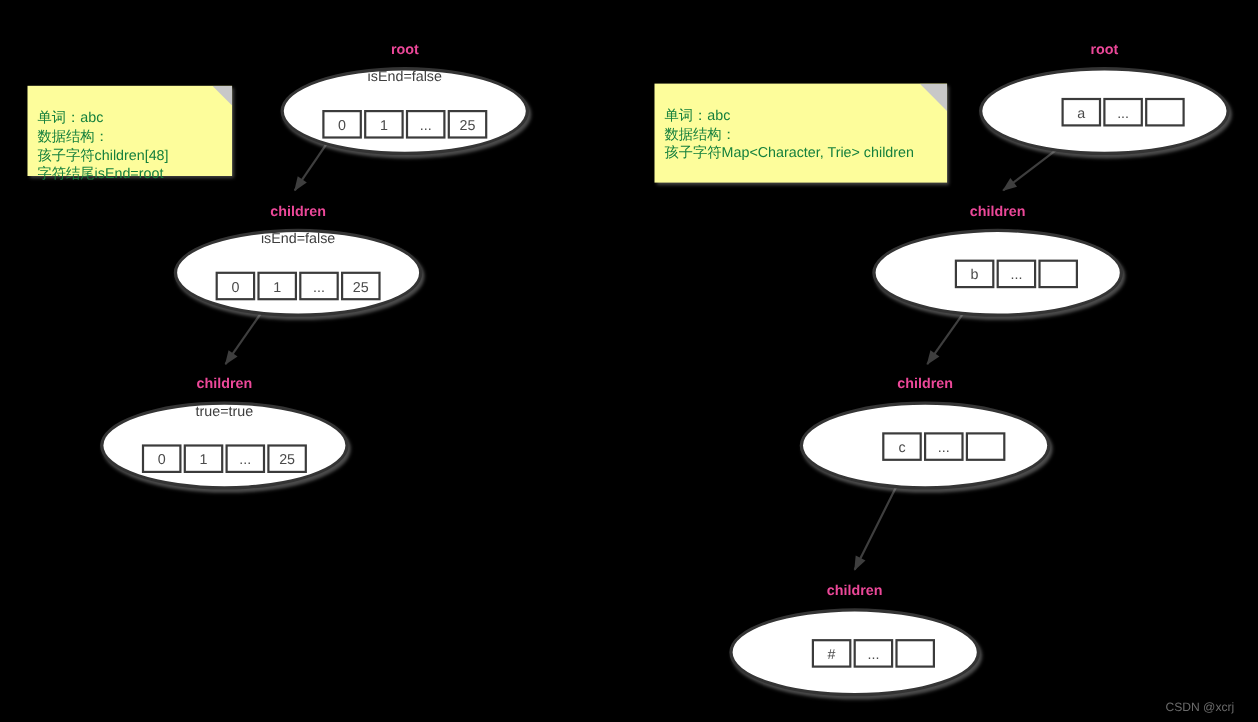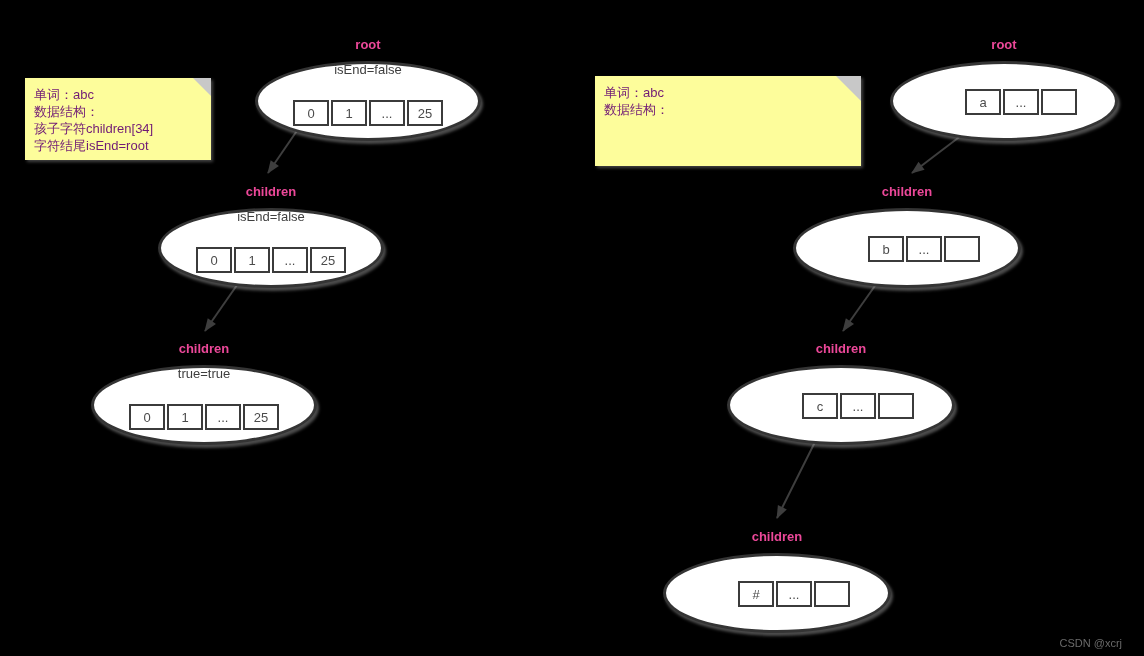--- a/index.html
+++ b/index.html
@@ -2,22 +2,22 @@
 <html><head>
 <meta charset="utf-8">
 <style>
   html,body{margin:0;padding:0;background:#000;}
   .canvas{
     position:relative;width:1144px;height:656px;background:#000;
     font-family:"Liberation Sans",sans-serif;overflow:hidden;
   }
   
   .note{
-    position:absolute;background:#fdfd9b;color:#701a75;
-    font-size:13px;line-height:17px;padding:8px 9px;box-sizing:border-box;
+    position:absolute;background:#fdfd9b;color:#15803d;
+    font-size:13px;line-height:17px;padding:20px 9px;box-sizing:border-box;
     box-shadow:2px 2px 3px rgba(150,150,150,.45);
   }
   .note .fold{
     position:absolute;top:0;right:0;background:#c8c8c8;
     clip-path:polygon(0 0,100% 0,100% 100%);
   }
   .note-left .fold{width:18px;height:18px;}
   .note-right .fold{width:25px;height:25px;}
   .note-line{white-space:nowrap;}
   
@@ -62,28 +62,29 @@
     <line x1="251" y1="265" x2="205" y2="331" stroke="#3e3e3e" stroke-width="2" marker-end="url(#ah)"></line>
     <line x1="983" y1="119" x2="912" y2="173" stroke="#3e3e3e" stroke-width="2" marker-end="url(#ah)"></line>
     <line x1="889" y1="266" x2="843" y2="331" stroke="#3e3e3e" stroke-width="2" marker-end="url(#ah)"></line>
     <line x1="824" y1="424" x2="777" y2="518" stroke="#3e3e3e" stroke-width="2" marker-end="url(#ah)"></line>
   </svg>
 
   <div class="note note-left" style="left:25px;top:78px;width:186px;height:82px;">
     <div class="fold"></div>
     <div class="note-line">单词：abc</div>
     <div class="note-line">数据结构：</div>
-    <div class="note-line">孩子字符children[34]</div>
+    <div class="note-line">孩子字符children[48]</div>
     <div class="note-line">字符结尾isEnd=root</div>
   </div>
 
   <div class="note note-right" style="left:595px;top:76px;width:266px;height:90px;">
     <div class="fold"></div>
     <div class="note-line">单词：abc</div>
     <div class="note-line">数据结构：</div>
+    <div class="note-line">孩子字符Map&lt;Character, Trie&gt; children</div>
   </div>
 
   <div class="node" style="left:255px;top:36px;width:226px;">
     <div class="node-label">root</div>
     <div class="ellipse ellipse-l">
       <div class="isend">isEnd=false</div>
       <div class="cells">
         <div class="cell">0</div>
         <div class="cell">1</div>
         <div class="cell">...</div>

